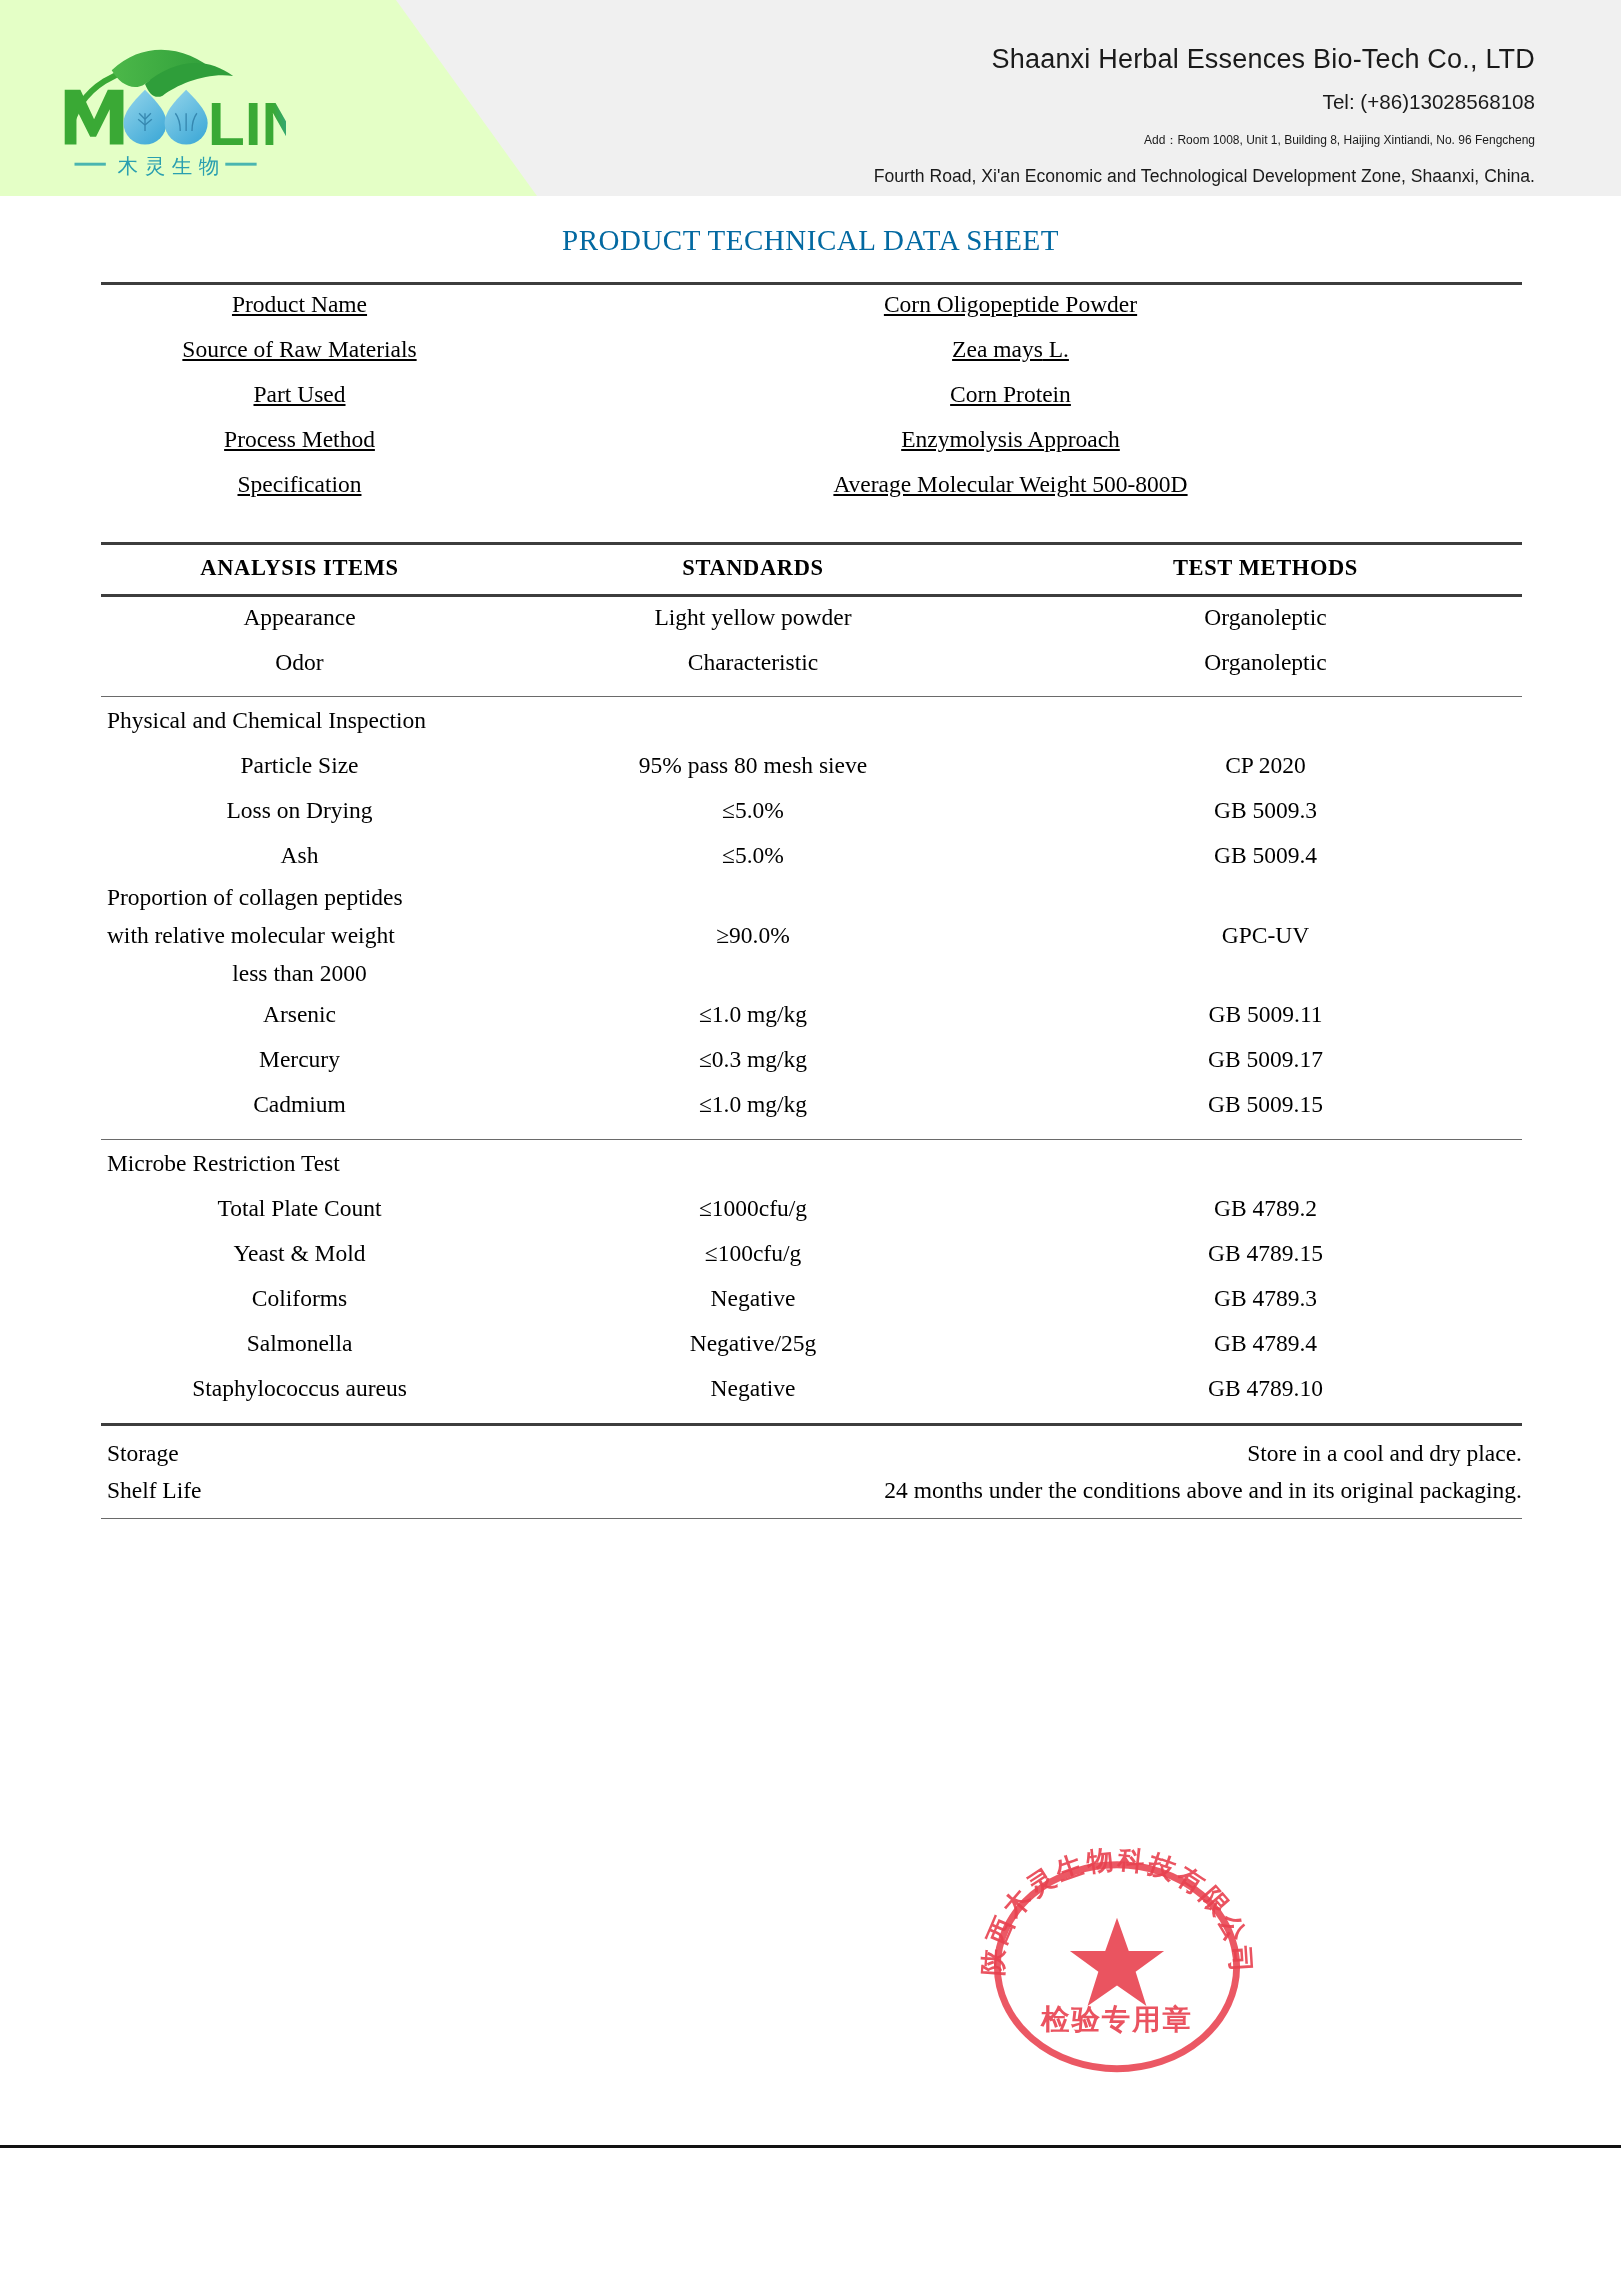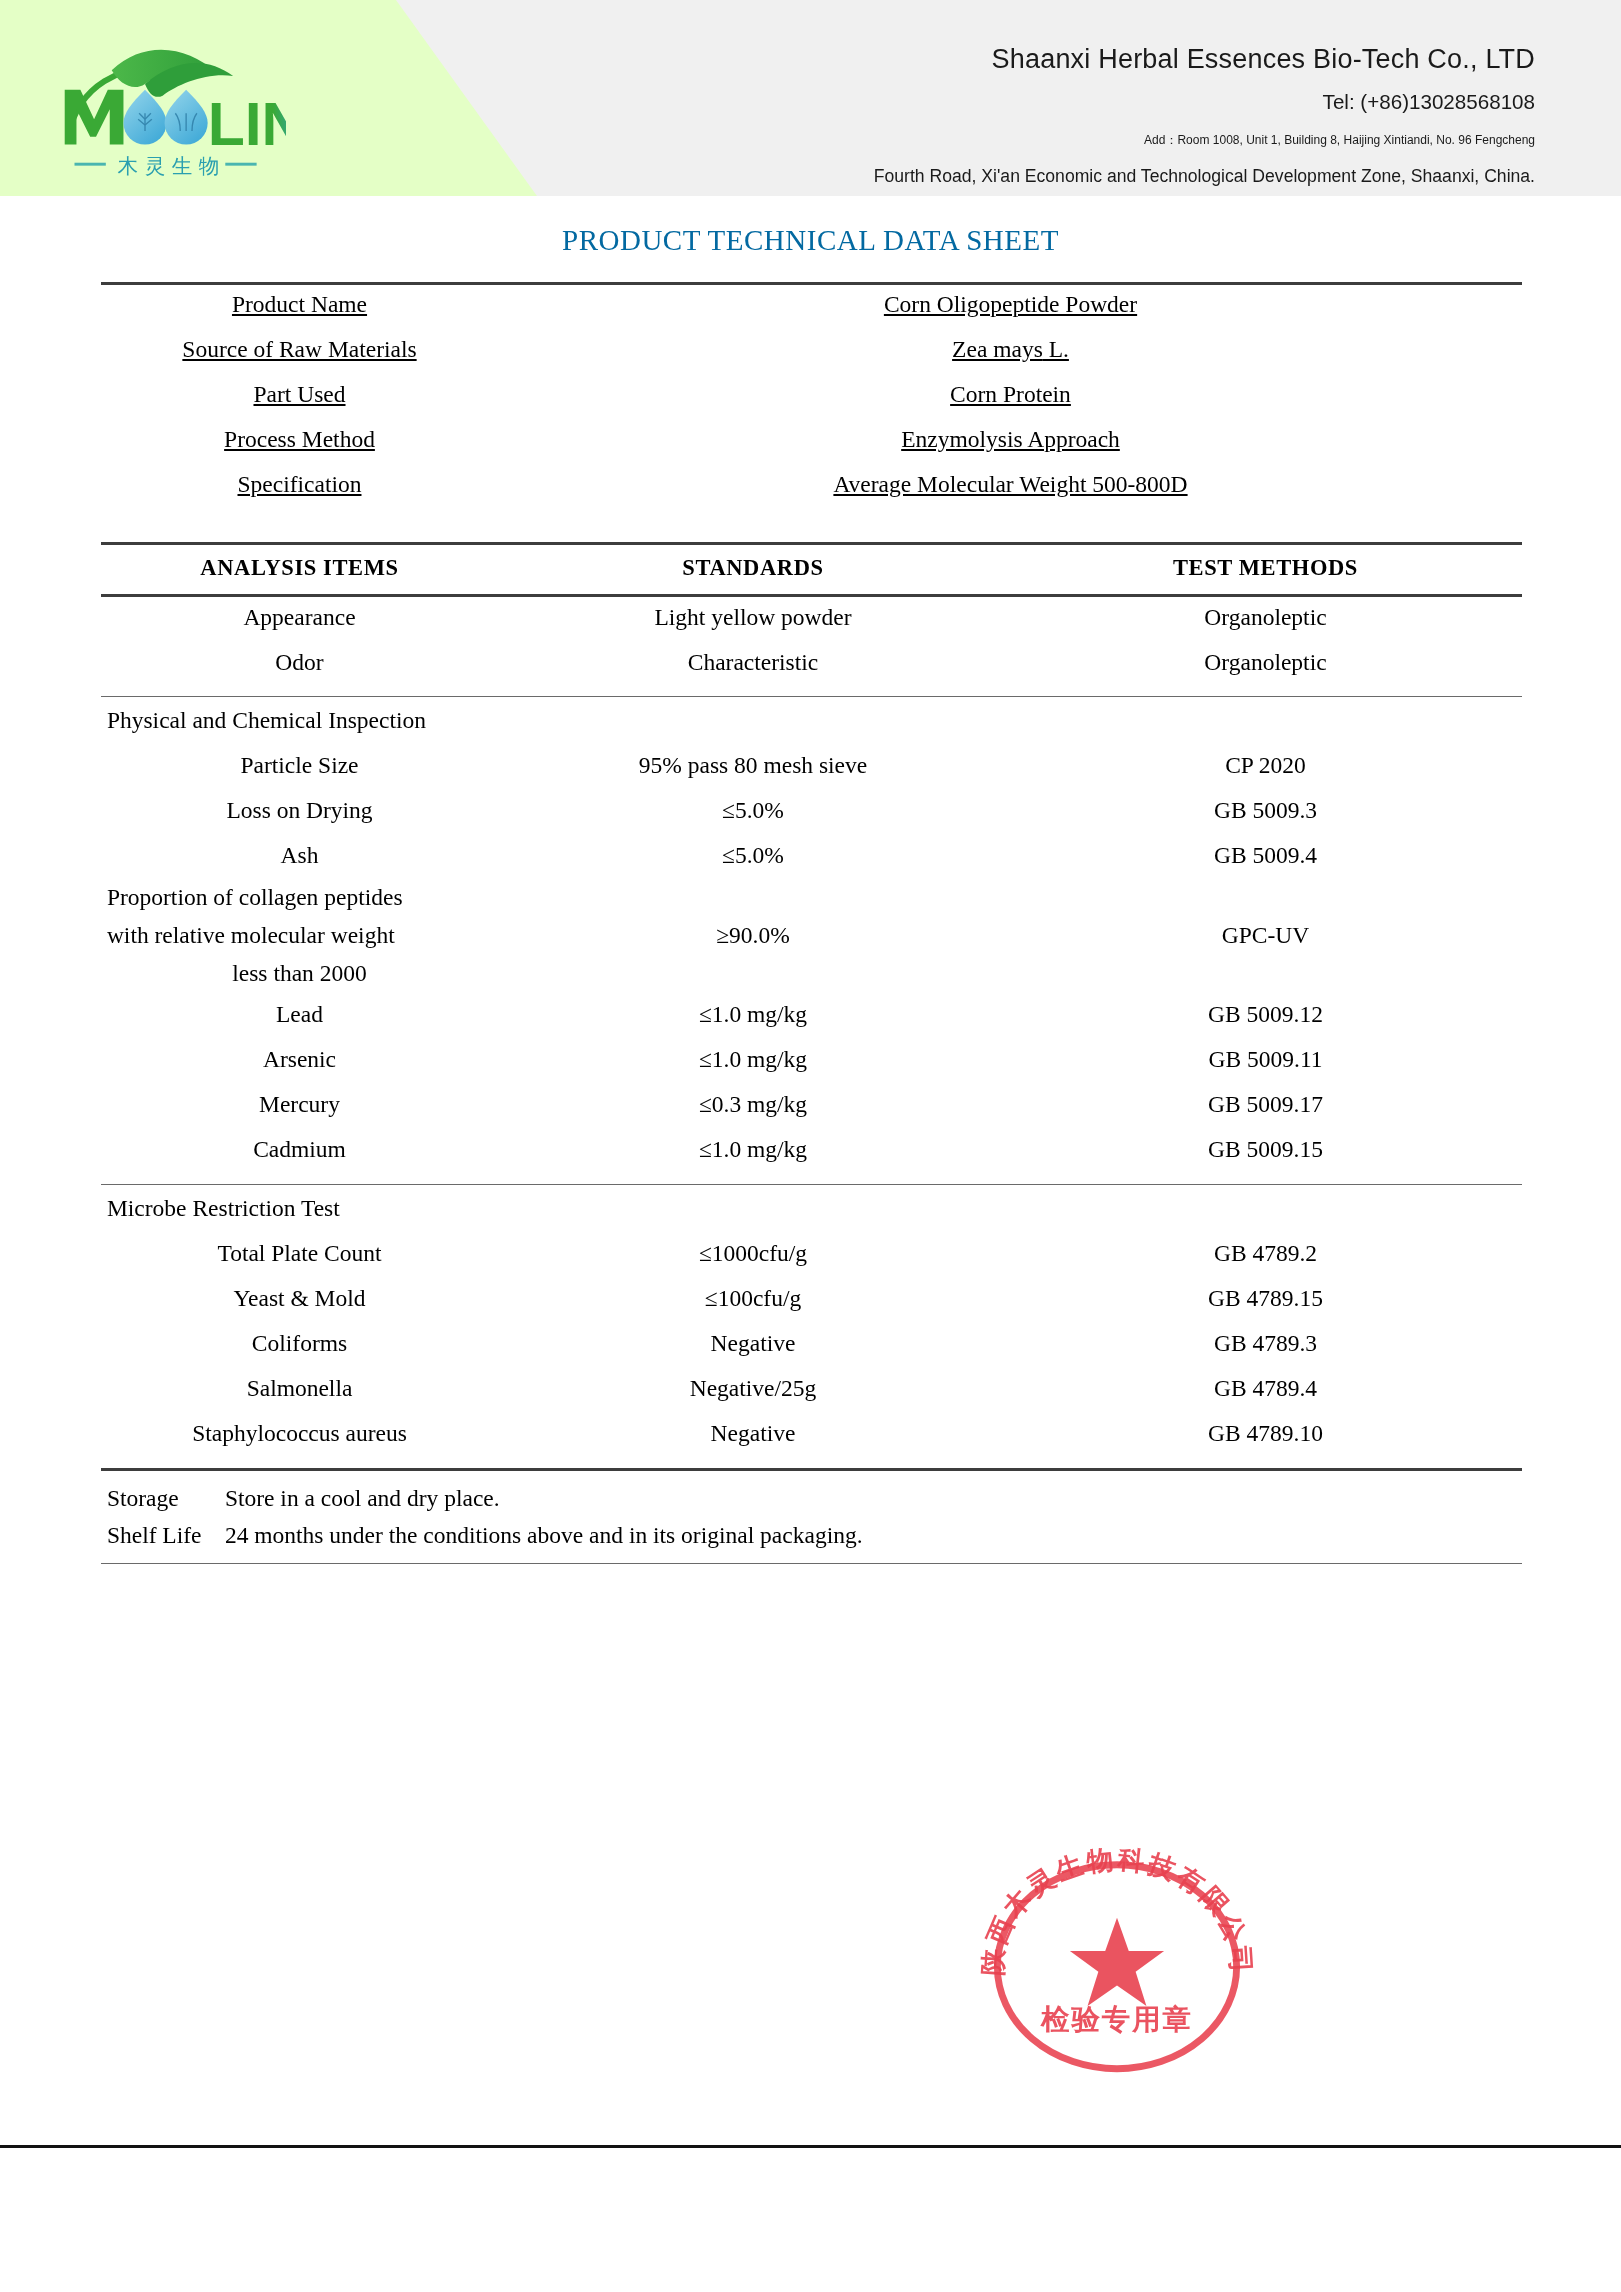--- a/index.html
+++ b/index.html
@@ -140,21 +140,21 @@
   .an td.item { text-align: center; }
   .an td.std  { text-align: center; }
   .an td.mth  { text-align: center; }
   .an td.blank { }
   .an tr.multiline td { height: 38px; }
 
   
   .st-wrap { position: relative; }
   .st td { height: 37px; font-size: 22.5px; }
   .st td.k { text-align: left; padding-left: 5.9px; width: 118px; }
-  .st td.v { text-align: left; padding-left: 5.9px; font-family: Liberation Serif, serif; }
+  .st td.v { text-align: right; padding-left: 5.9px; font-family: Liberation Serif, serif; }
 
   
   .stamp {
     position: absolute;
     left: 965px;
     top: 1802px;
     width: 304px;
     height: 304px;
     pointer-events: none;
   }
@@ -348,25 +348,20 @@
             <td class="group">with relative molecular weight</td>
             <td class="std">≥90.0%</td>
             <td class="mth">GPC-UV</td>
           </tr>
           <tr class="multiline">
             <td class="item">less than 2000</td>
             <td class="blank"></td>
               <td class="blank"></td>
           </tr>
           <tr>
-            <td class="item">Lead</td>
-            <td class="std">≤1.0 mg/kg</td>
-            <td class="mth">GB 5009.12</td>
-          </tr>
-          <tr>
             <td class="item">Arsenic</td>
             <td class="std">≤1.0 mg/kg</td>
             <td class="mth">GB 5009.11</td>
           </tr>
           <tr>
             <td class="item">Mercury</td>
             <td class="std">≤0.3 mg/kg</td>
             <td class="mth">GB 5009.17</td>
           </tr>
           <tr>

